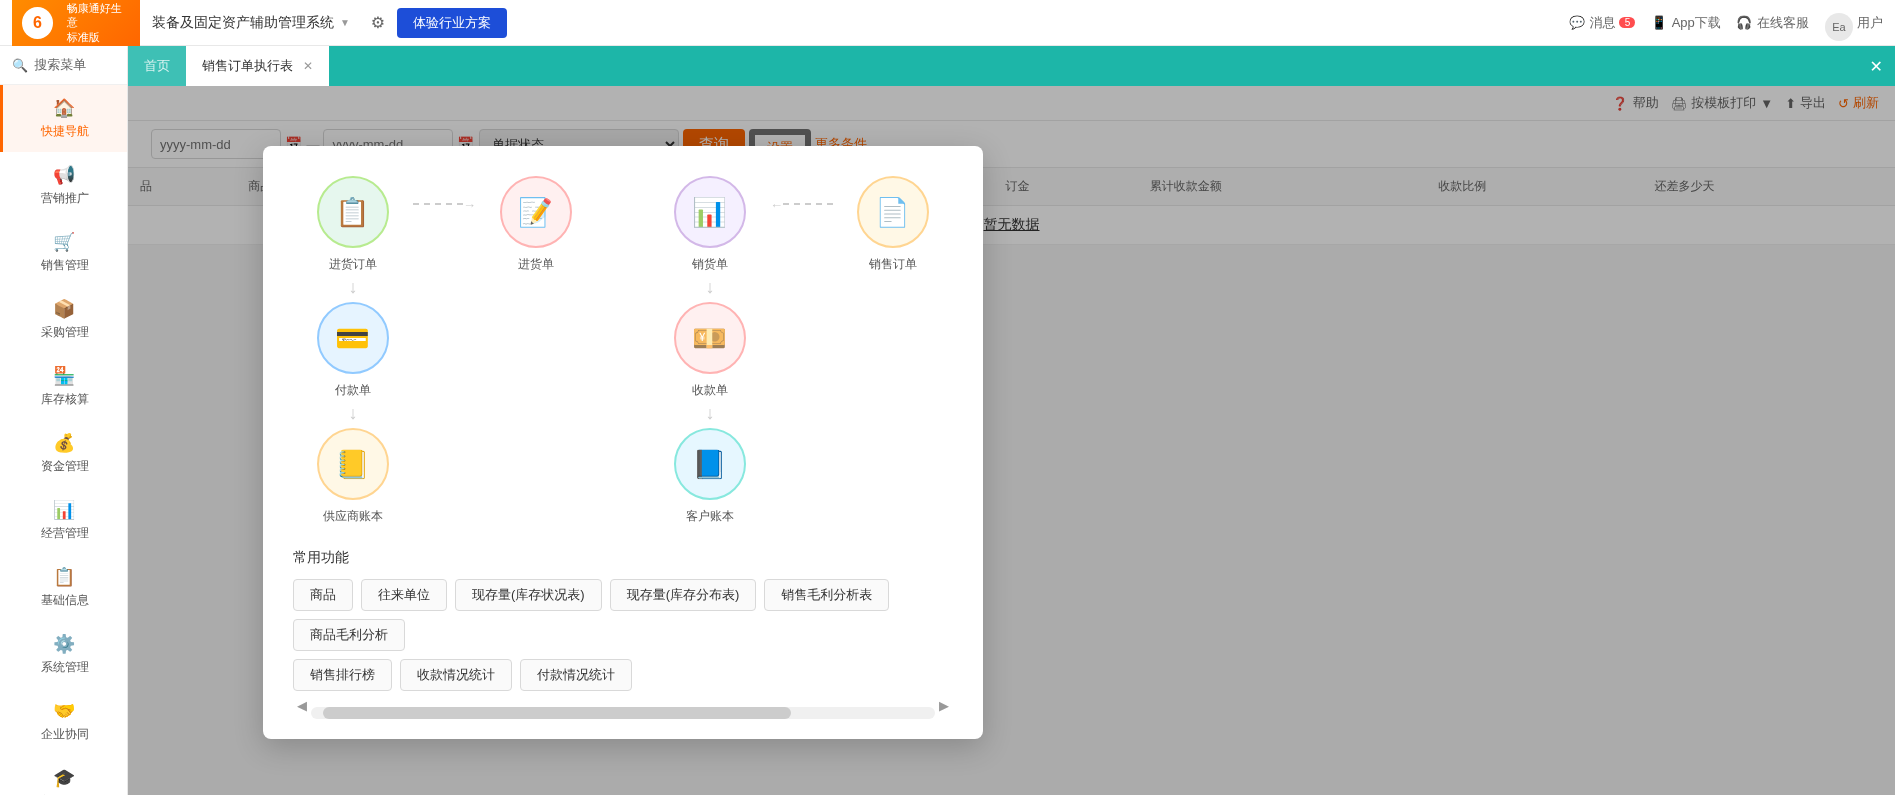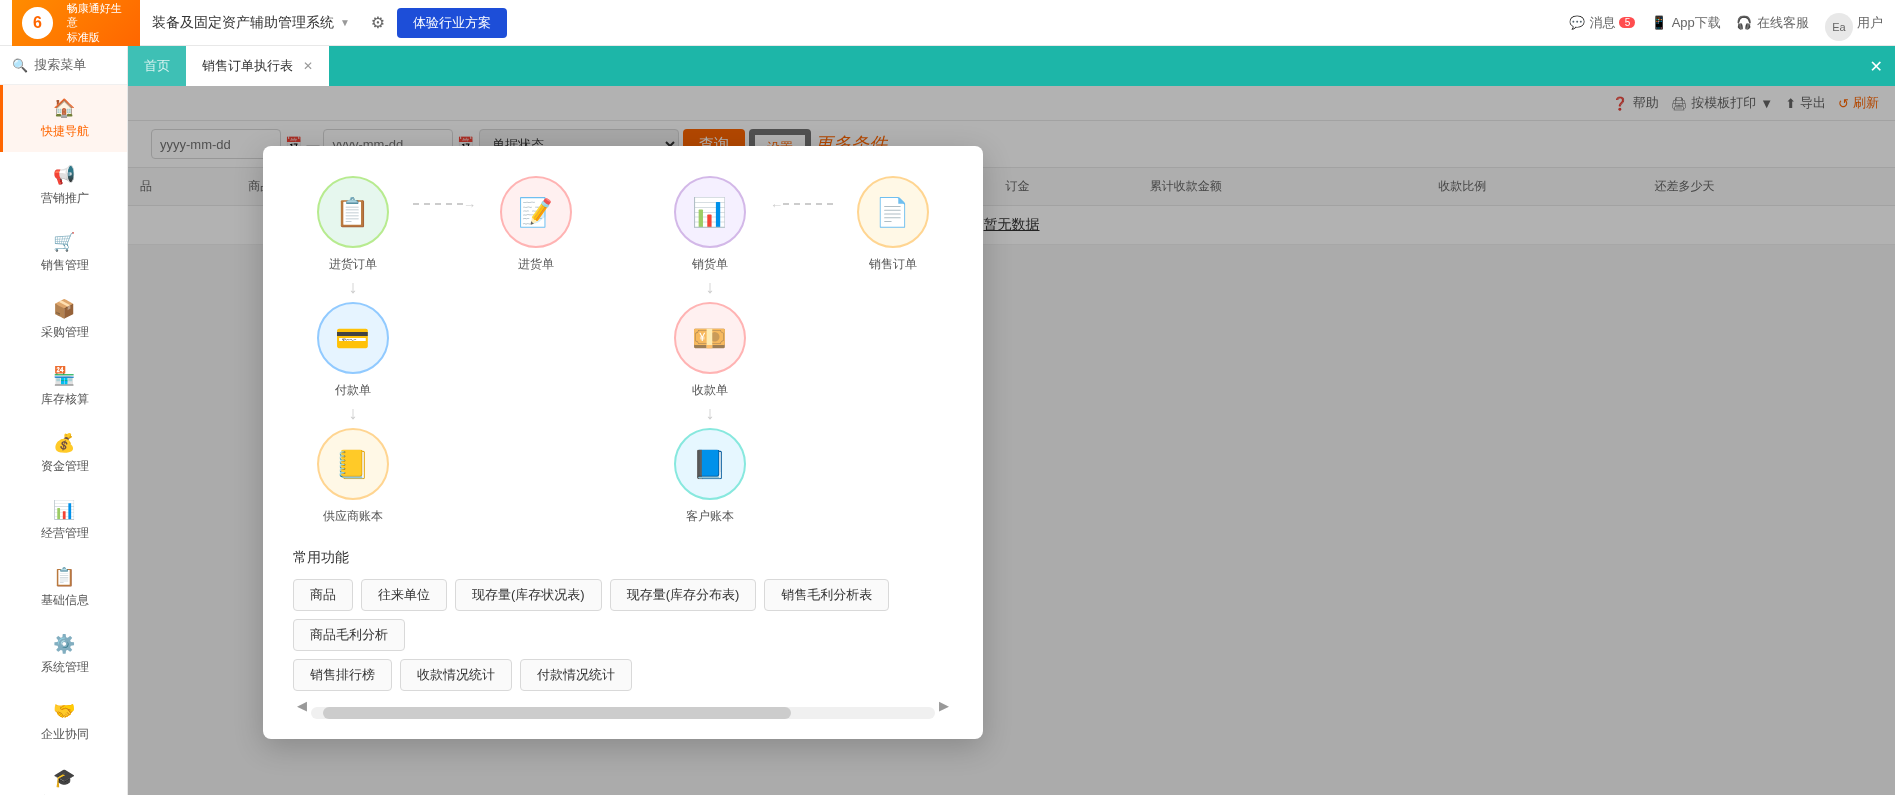--- a/index.html
+++ b/index.html
@@ -82,21 +82,21 @@
 
     
     .filter-bar {
       display: flex; align-items: center; background: #fff; padding: 8px 23px;
       border-bottom: 1px solid #e8e8e8; gap: 4px; flex-wrap: wrap;
     }
     .date-input { border: 1px solid #d9d9d9; border-radius: 4px; padding: 4px 8px; height: 30px; width: 130px; font-size: 13px; color: #ccc; }
     .status-select { border: 1px solid #d9d9d9; border-radius: 4px; padding: 4px 8px; height: 30px; width: 200px; font-size: 13px; color: #333; }
     .search-btn { background: #ff6600; color: #fff; border: none; border-radius: 4px; padding: 4px 16px; height: 30px; cursor: pointer; font-size: 15px; }
     .setting-btn { background: #fff; color: #ff6600; border: 6px solid #737373; border-radius: 4px; padding: 4px 12px; height: 30px; cursor: pointer; font-size: 13px; }
-    .more-conditions { color: #ff6600; cursor: pointer; font-size: 18px; white-space: nowrap; font-style: italic; }
+    .more-conditions { color: #ff6600; cursor: pointer; font-size: 13px; white-space: nowrap; }
 
     
     .table-area { background: #fff; overflow: auto; flex: 1; }
     .table { width: 100%; border-collapse: collapse; font-size: 12px; }
     .table th { background: #fafafa; border-bottom: 1px solid #e8e8e8; padding: 10px 12px; text-align: left; color: #666; font-weight: normal; white-space: nowrap; }
     .table td { border-bottom: 1px solid #f0f0f0; padding: 10px 12px; color: #333; white-space: nowrap; }
     .no-data { text-align: center; padding: 60px; color: #999; font-size: 14px; text-decoration: underline; }
 
     
     .modal-overlay {

